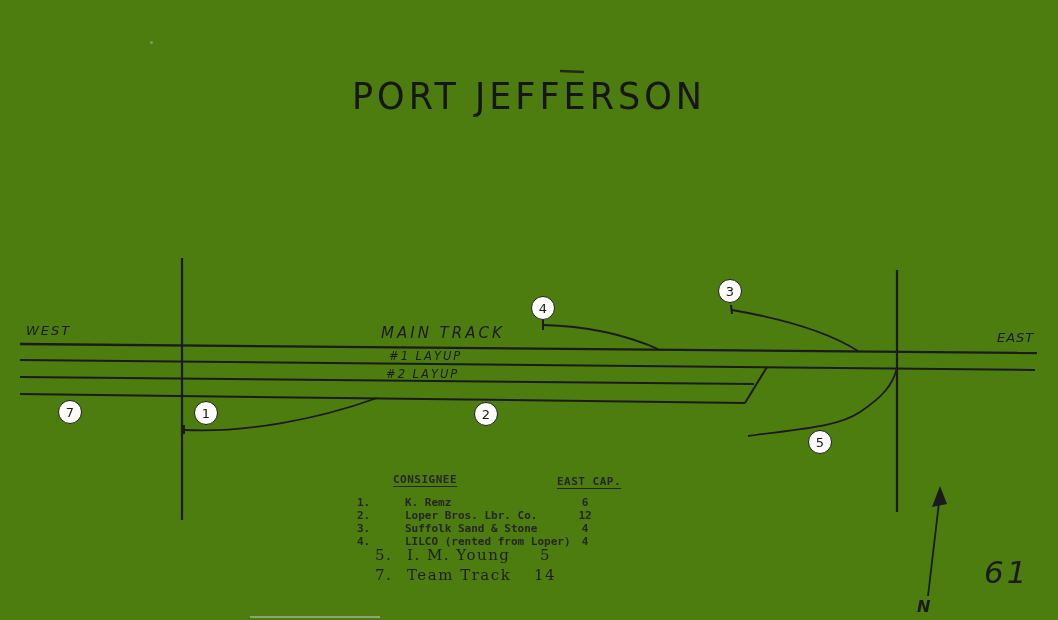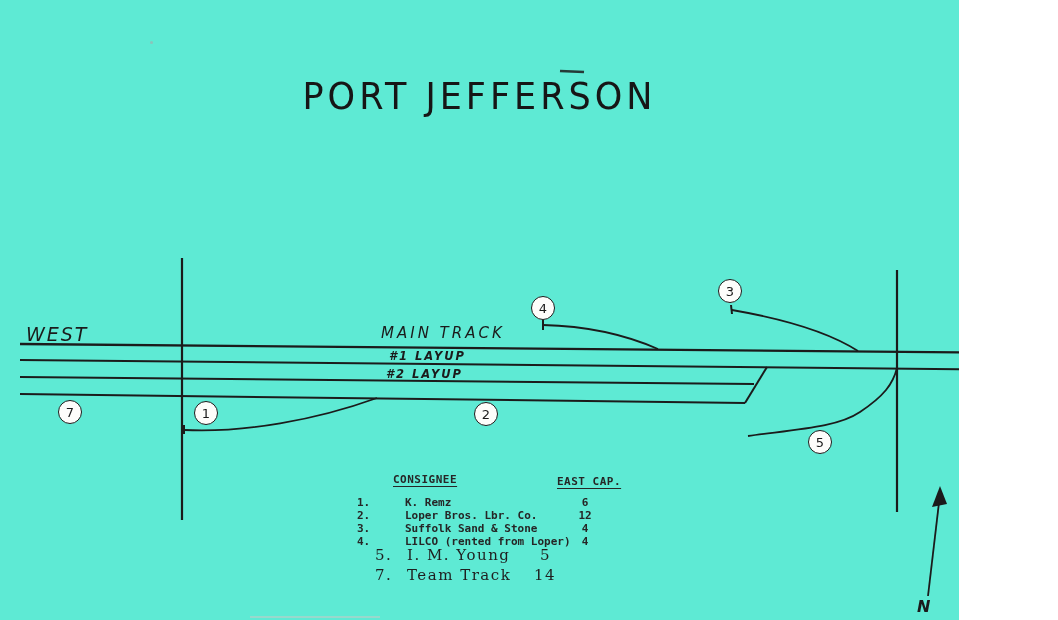--- a/index.html
+++ b/index.html
@@ -1,34 +1,34 @@
 <!DOCTYPE html>
 <html><head>
 <meta charset="utf-8">
 <style>
   html,body{margin:0;padding:0;background:#ffffff;}
   #canvas{
-    position:relative;width:959px;height:620px;overflow:hidden;
-    background:#5eead4;color:#1b1b1b;
+    position:relative;width:1058px;height:620px;overflow:hidden;
+    background:#4d7c0f;color:#1b1b1b;
     font-family:"DejaVu Sans",sans-serif;
   }
   .abs{position:absolute;}
   svg{position:absolute;left:0;top:0;}
   
   .title{
     left:0;right:0;top:76px;text-align:center;
     font-size:35px;letter-spacing:4px;font-weight:400;
     transform:scaleY(1.08);color:#161616;
   }
   
   .hand{font-style:italic;color:#1b1b1b;}
-  .west{left:26px;top:323px;font-size:19px;letter-spacing:2px;}
+  .west{left:26px;top:323px;font-size:13px;letter-spacing:2px;}
   .east{left:997px;top:330px;font-size:13px;letter-spacing:1px;}
   .main-track{left:381px;top:324px;font-size:15px;letter-spacing:3px;}
-  .layup{font-size:11.5px;letter-spacing:2px;font-weight:bold;}
+  .layup{font-size:11.5px;letter-spacing:2px;}
   .layup1{left:389px;top:349px;}
   .layup2{left:386px;top:367px;}
   .station-box{
     left:228px;top:308px;width:112px;height:27px;
     border:2px solid #1b1b1b;display:flex;align-items:center;justify-content:center;
     font-size:13px;letter-spacing:3px;background:#fdfdfb;
   }
   .circle-num{
     width:22px;height:22px;border:1.7px solid #1b1b1b;border-radius:50%;
     display:flex;align-items:center;justify-content:center;

